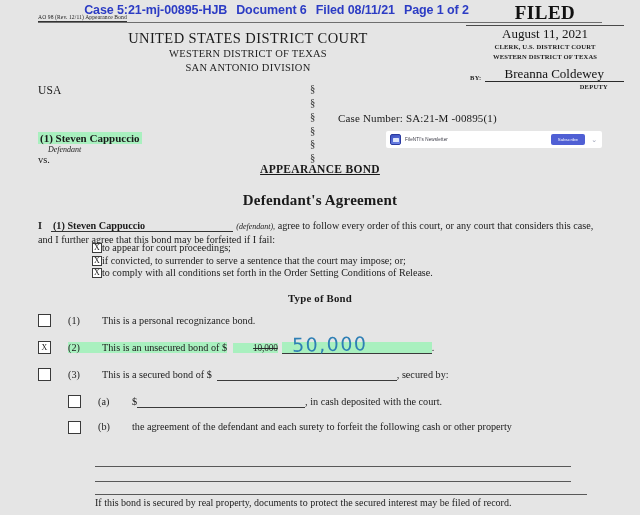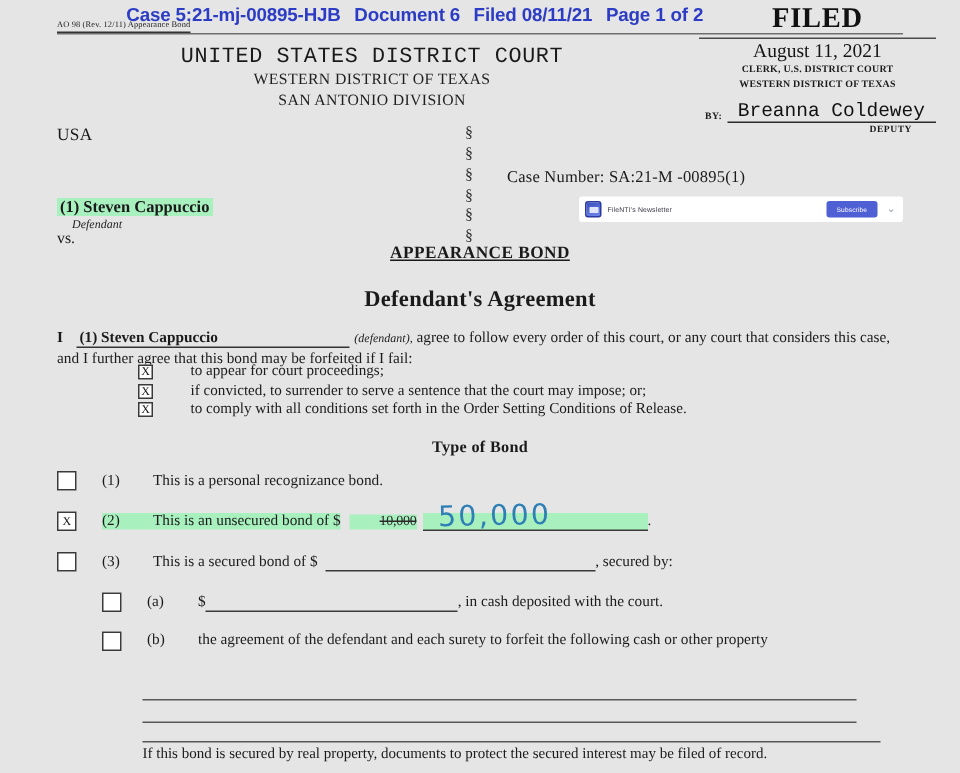--- a/index.html
+++ b/index.html
@@ -113,21 +113,21 @@
     font-size: 6.5px;
     font-weight: bold;
     letter-spacing: 0.3px;
     color: #1c1c1c;
     padding-bottom: 1px;
   }
   .filed-sig {
     flex: 1;
     border-bottom: 1px solid #2a2a2a;
     font-size: 13px;
-    font-family: Liberation Mono, monospace;
+    font-family: Liberation Serif, serif;
     color: #111;
     text-align: center;
     line-height: 1.1;
     padding-bottom: 0px;
     margin-left: 3px;
   }
   .filed-deputy {
     font-size: 6.4px;
     font-weight: bold;
     letter-spacing: 0.35px;
@@ -143,21 +143,20 @@
     left: 38px;
     top: 30px;
     width: 420px;
     text-align: center;
   }
   .court-l1 {
     font-size: 14.5px;
     letter-spacing: 0.4px;
     color: #1a1a1a;
     line-height: 1.18;
-    font-family: Liberation Mono, monospace;
   }
   .court-l2, .court-l3 {
     font-size: 10.5px;
     letter-spacing: 0.25px;
     color: #1f1f1f;
     line-height: 1.28;
   }
 
   
   .caption {
@@ -339,21 +338,21 @@
     align-items: center;
     justify-content: center;
     font-size: 8px;
     font-family: "Liberation Serif", serif;
     color: #151515;
     line-height: 1;
     flex: 0 0 auto;
     background: #fff;
   }
   .cbx.big { width: 13px; height: 13px; }
-  .oblig-row .txt { margin-left: 25px; }
+  .oblig-row .txt { }
 
   .title-type {
     position: absolute;
     left: 0; top: 292px;
     width: 640px;
     text-align: center;
     font-size: 10.8px;
     font-weight: bold;
     letter-spacing: 0.2px;
   }

